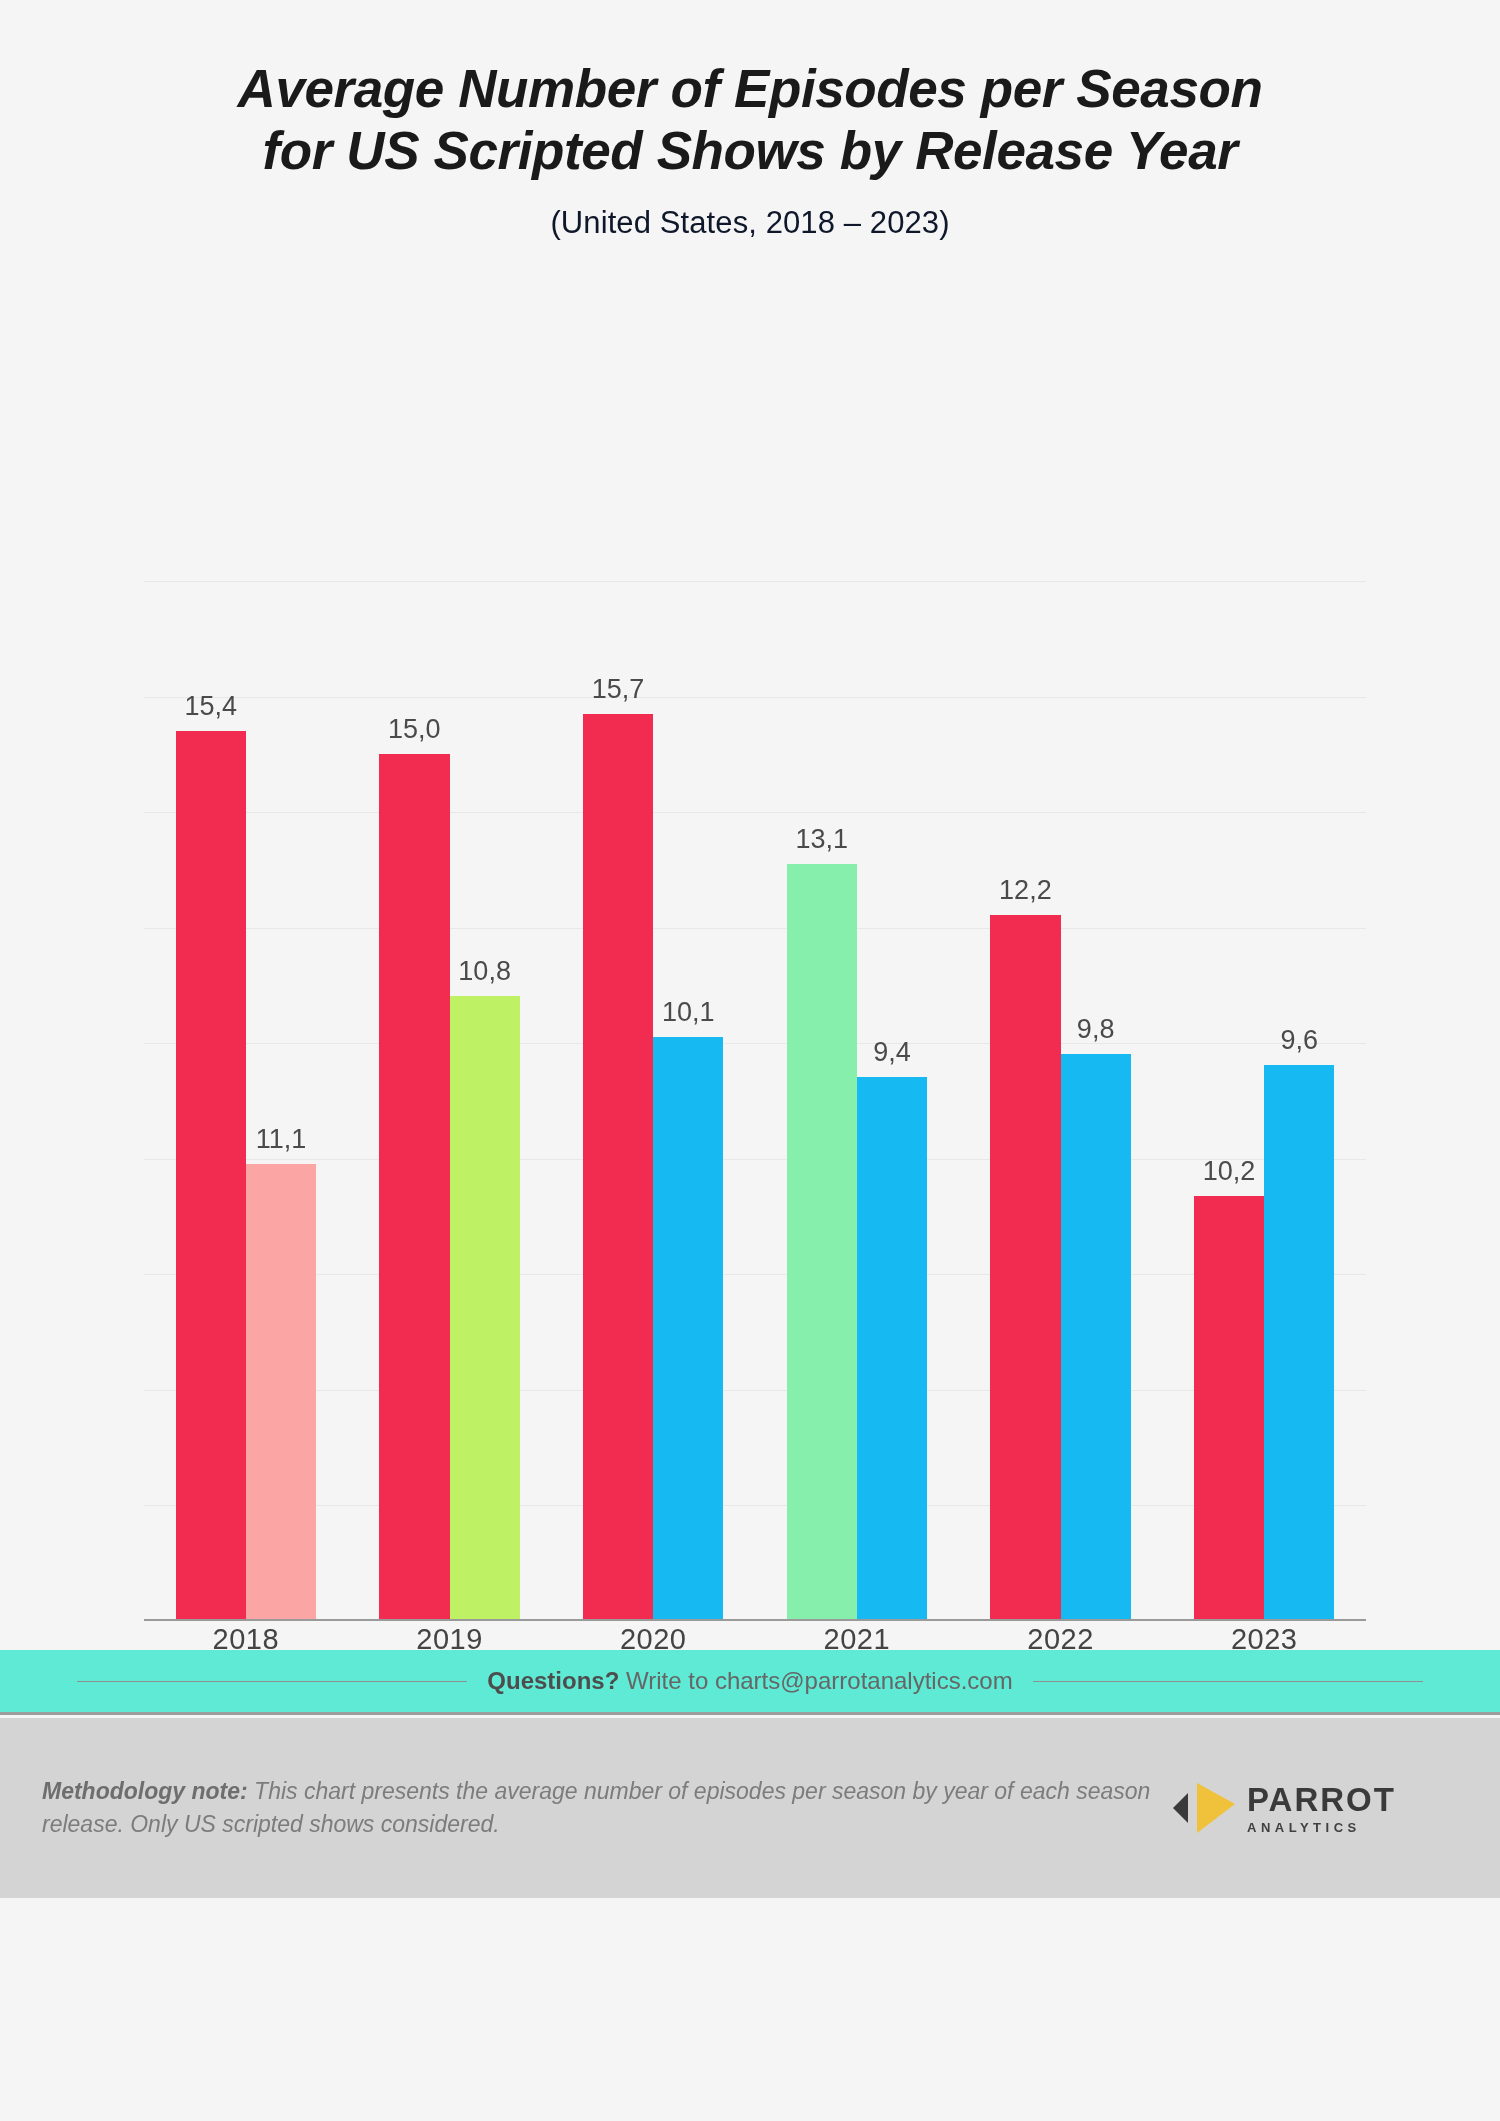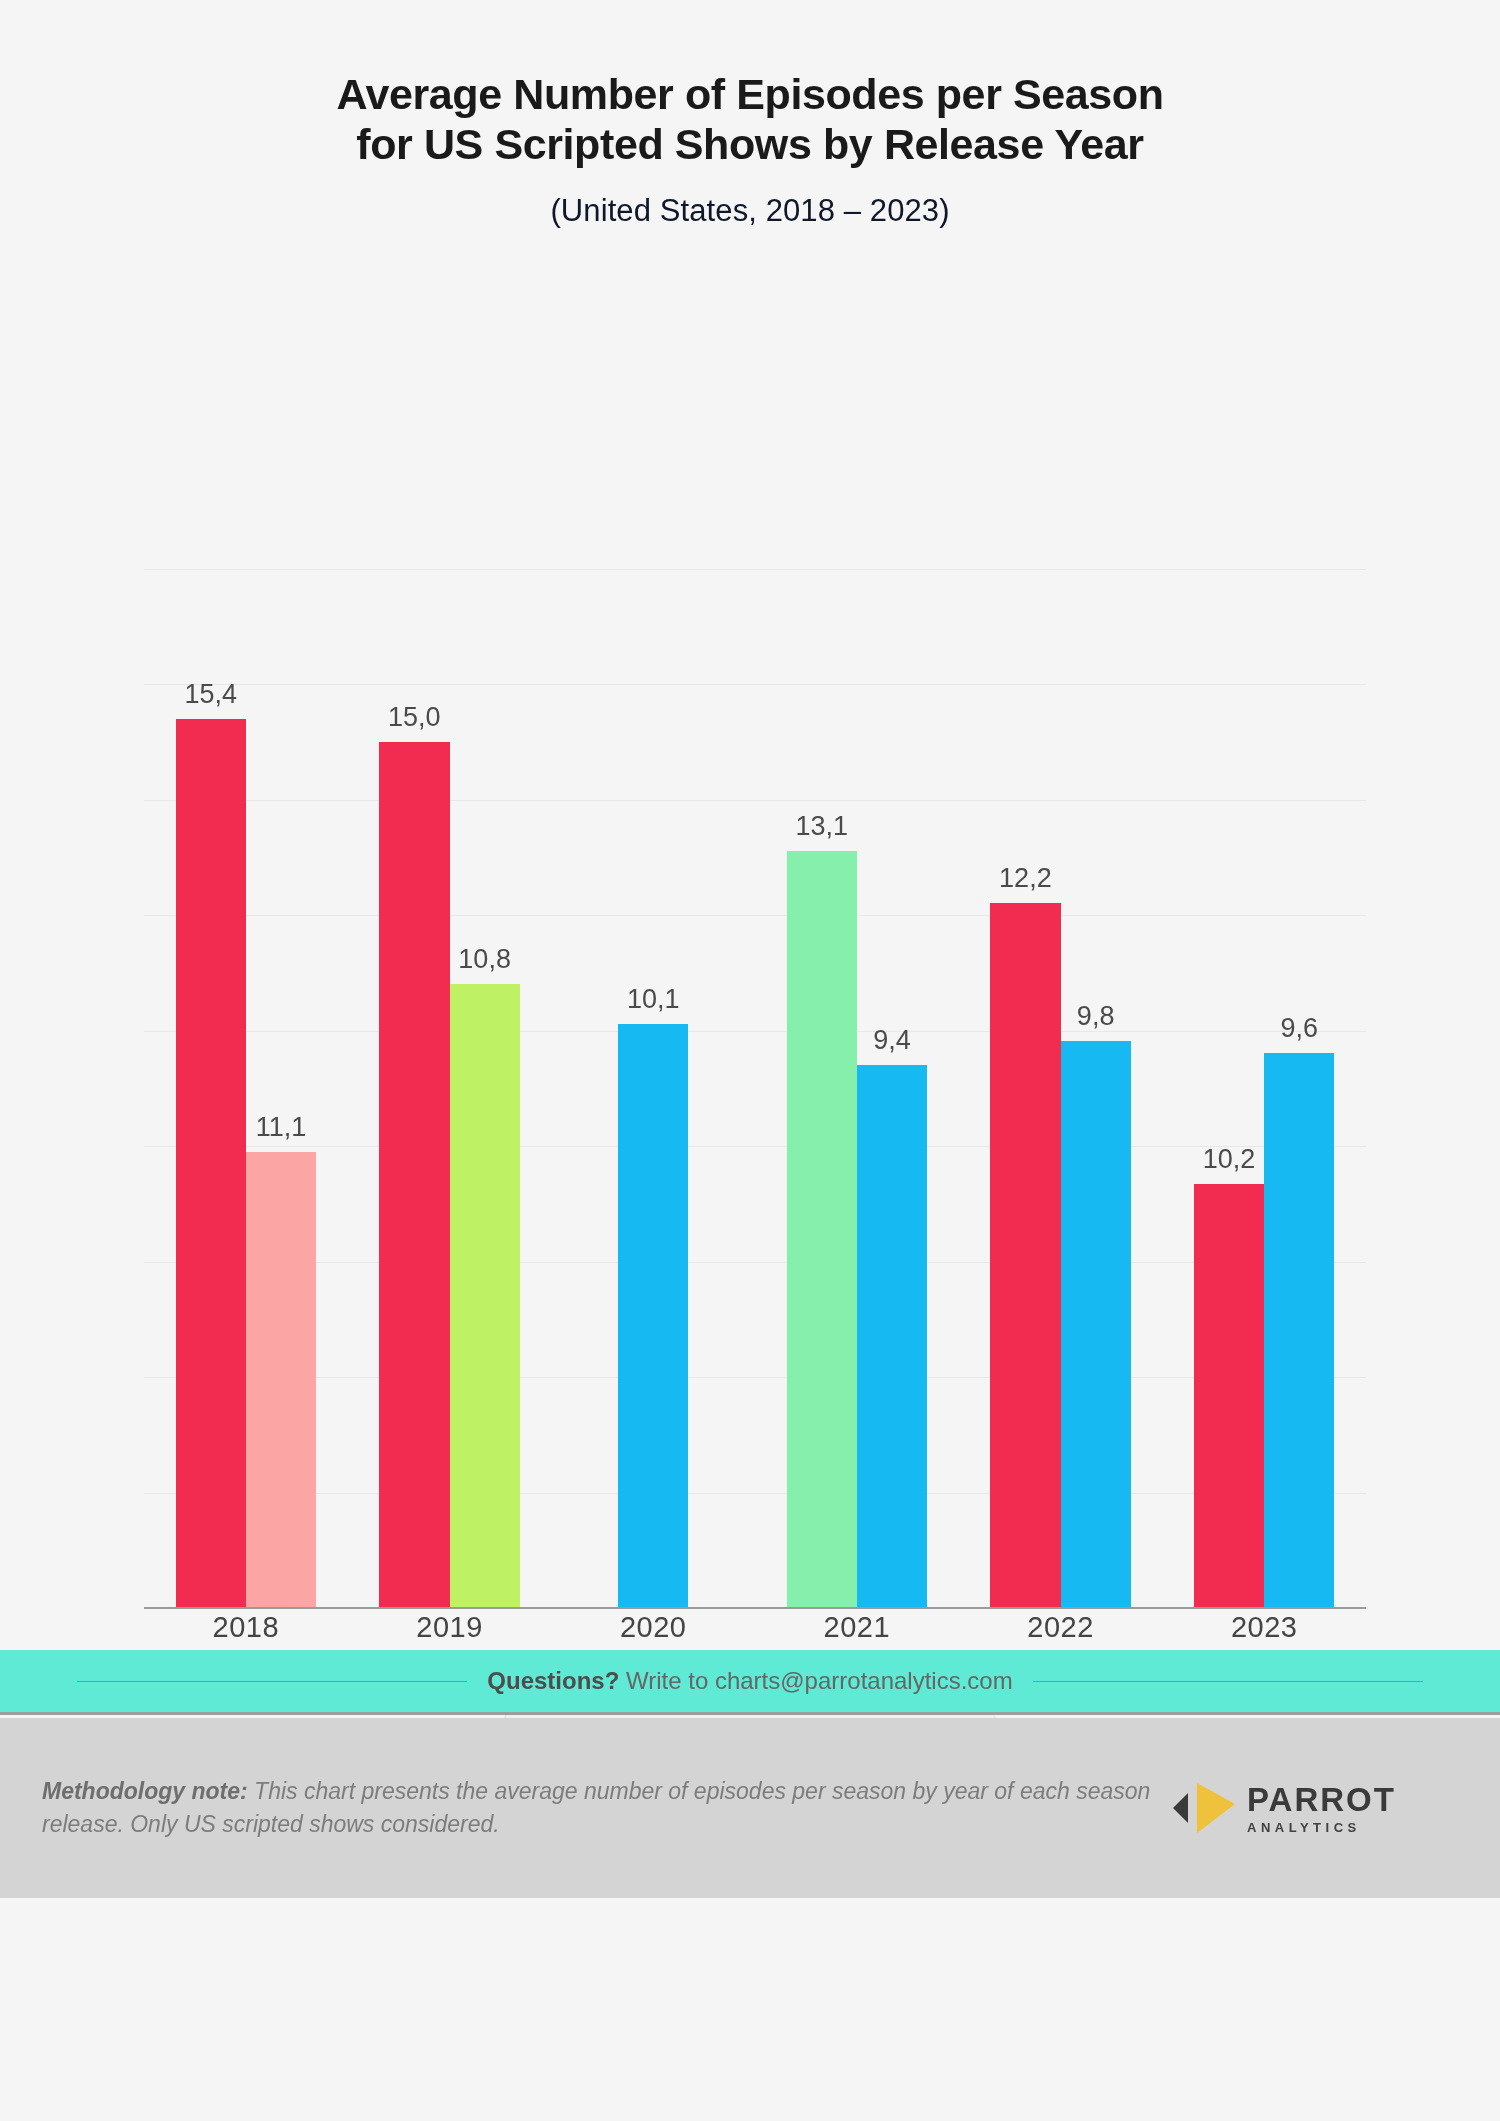--- a/index.html
+++ b/index.html
@@ -14,27 +14,28 @@
     overflow: hidden;
     position: relative;
   }
 
   
   .header {
     padding-top: 58px;
     text-align: center;
   }
   .chart-title {
-    font-size: 43px;
+    font-size: 53px;
     font-weight: bold;
     color: #1a1a1a;
     line-height: 1.17;
     letter-spacing: -0.4px;
-    margin: 11px auto;
+    margin: 0 auto;
     width: 1220px;
+    font-style: italic;
   }
   .chart-subtitle {
     font-size: 31px;
     color: #0f172a;
     margin-top: 23px;
     letter-spacing: 0.1px;
   }
 
   
   .plot-wrap {
@@ -292,20 +293,25 @@
               <div class="bar-label">15,0</div>
             </div>
           </div>
           <div class="bar-slot">
             <div class="bar streaming" style="height: 622.8px; background: #bef264;">
               <div class="bar-label">10,8</div>
             </div>
           </div>
         </div>
         <div class="group">
+          <div class="bar-slot">
+            <div class="bar network" style="height: 905.367px; background: rgb(242, 43, 80);">
+              <div class="bar-label">15,7</div>
+            </div>
+          </div>
           <div class="bar-slot">
             <div class="bar streaming" style="height: 582.433px; background: rgb(22, 185, 242);">
               <div class="bar-label">10,1</div>
             </div>
           </div>
         </div>
         <div class="group">
           <div class="bar-slot">
             <div class="bar network" style="height: 755.433px; background: #86efac;">
               <div class="bar-label">13,1</div>

